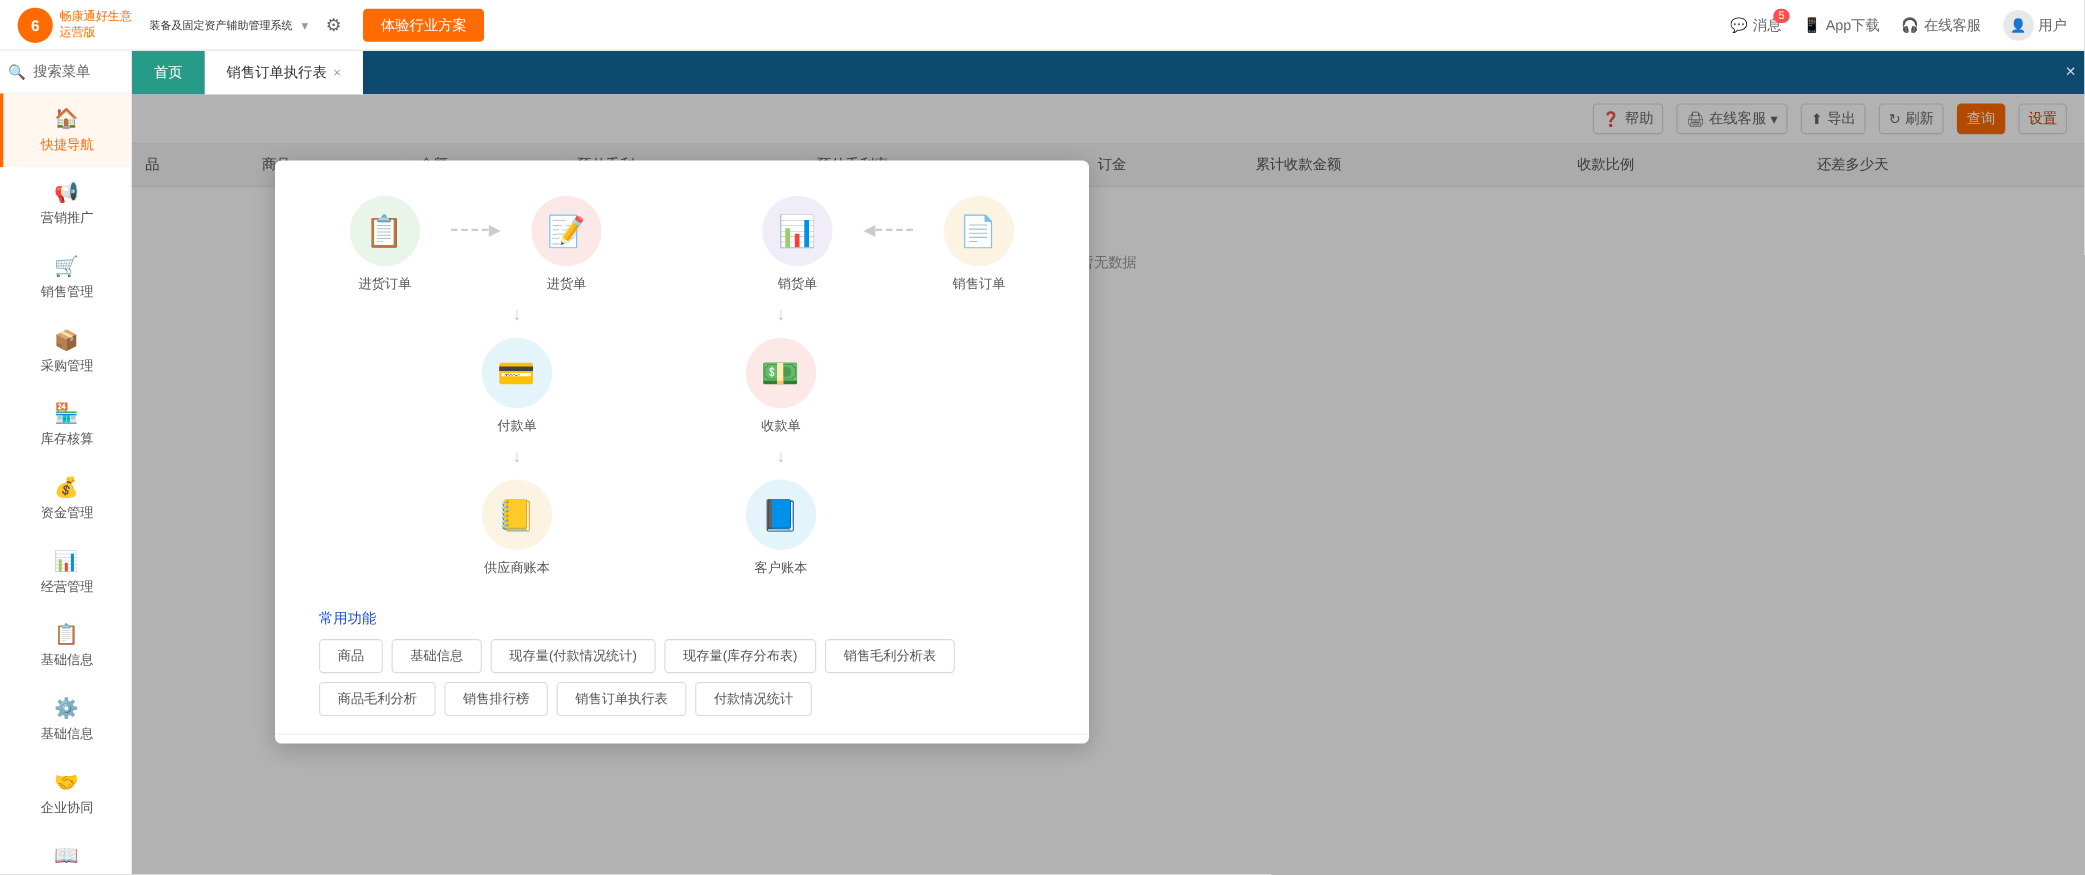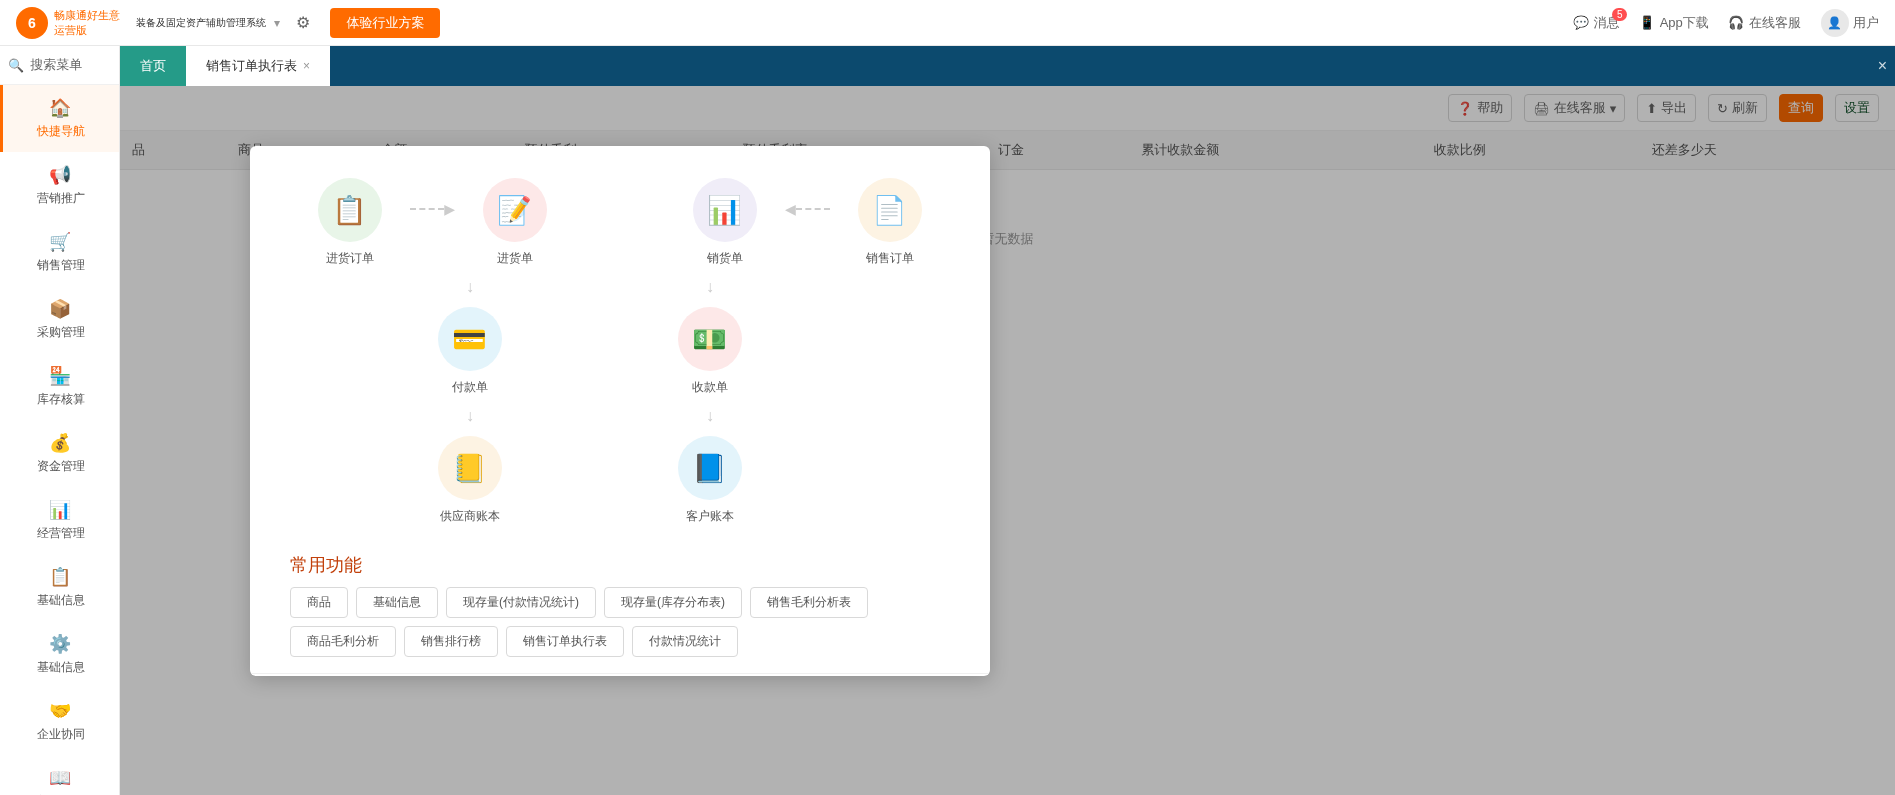--- a/index.html
+++ b/index.html
@@ -234,21 +234,21 @@
       border-radius: 4px;
       background: white;
     }
     .toolbar-btn.orange {
       background: #ff6b00;
       color: white;
       border-color: #ff6b00;
     }
     .toolbar-btn.set {
       background: white;
-      color: #14532d;
+      color: #c2410c;
       border-color: #d9d9d9;
       justify-content: center;
     }
 
     
     .filter-row {
       display: flex;
       align-items: center;
       padding: 8px 16px;
       gap: 12px;
@@ -376,22 +376,22 @@
       width: 120px;
       display: flex;
       justify-content: center;
     }
 
     
     .common-functions {
       padding: 0 40px 16px;
     }
     .common-title {
-      font-size: 18px;
-      color: #c2410c;
+      font-size: 13px;
+      color: #1d4ed8;
       margin-bottom: 10px;
     }
     .btn-grid {
       display: flex;
       flex-wrap: wrap;
       gap: 8px;
     }
     .func-btn {
       padding: 6px 16px;
       border: 1px solid #d9d9d9;

